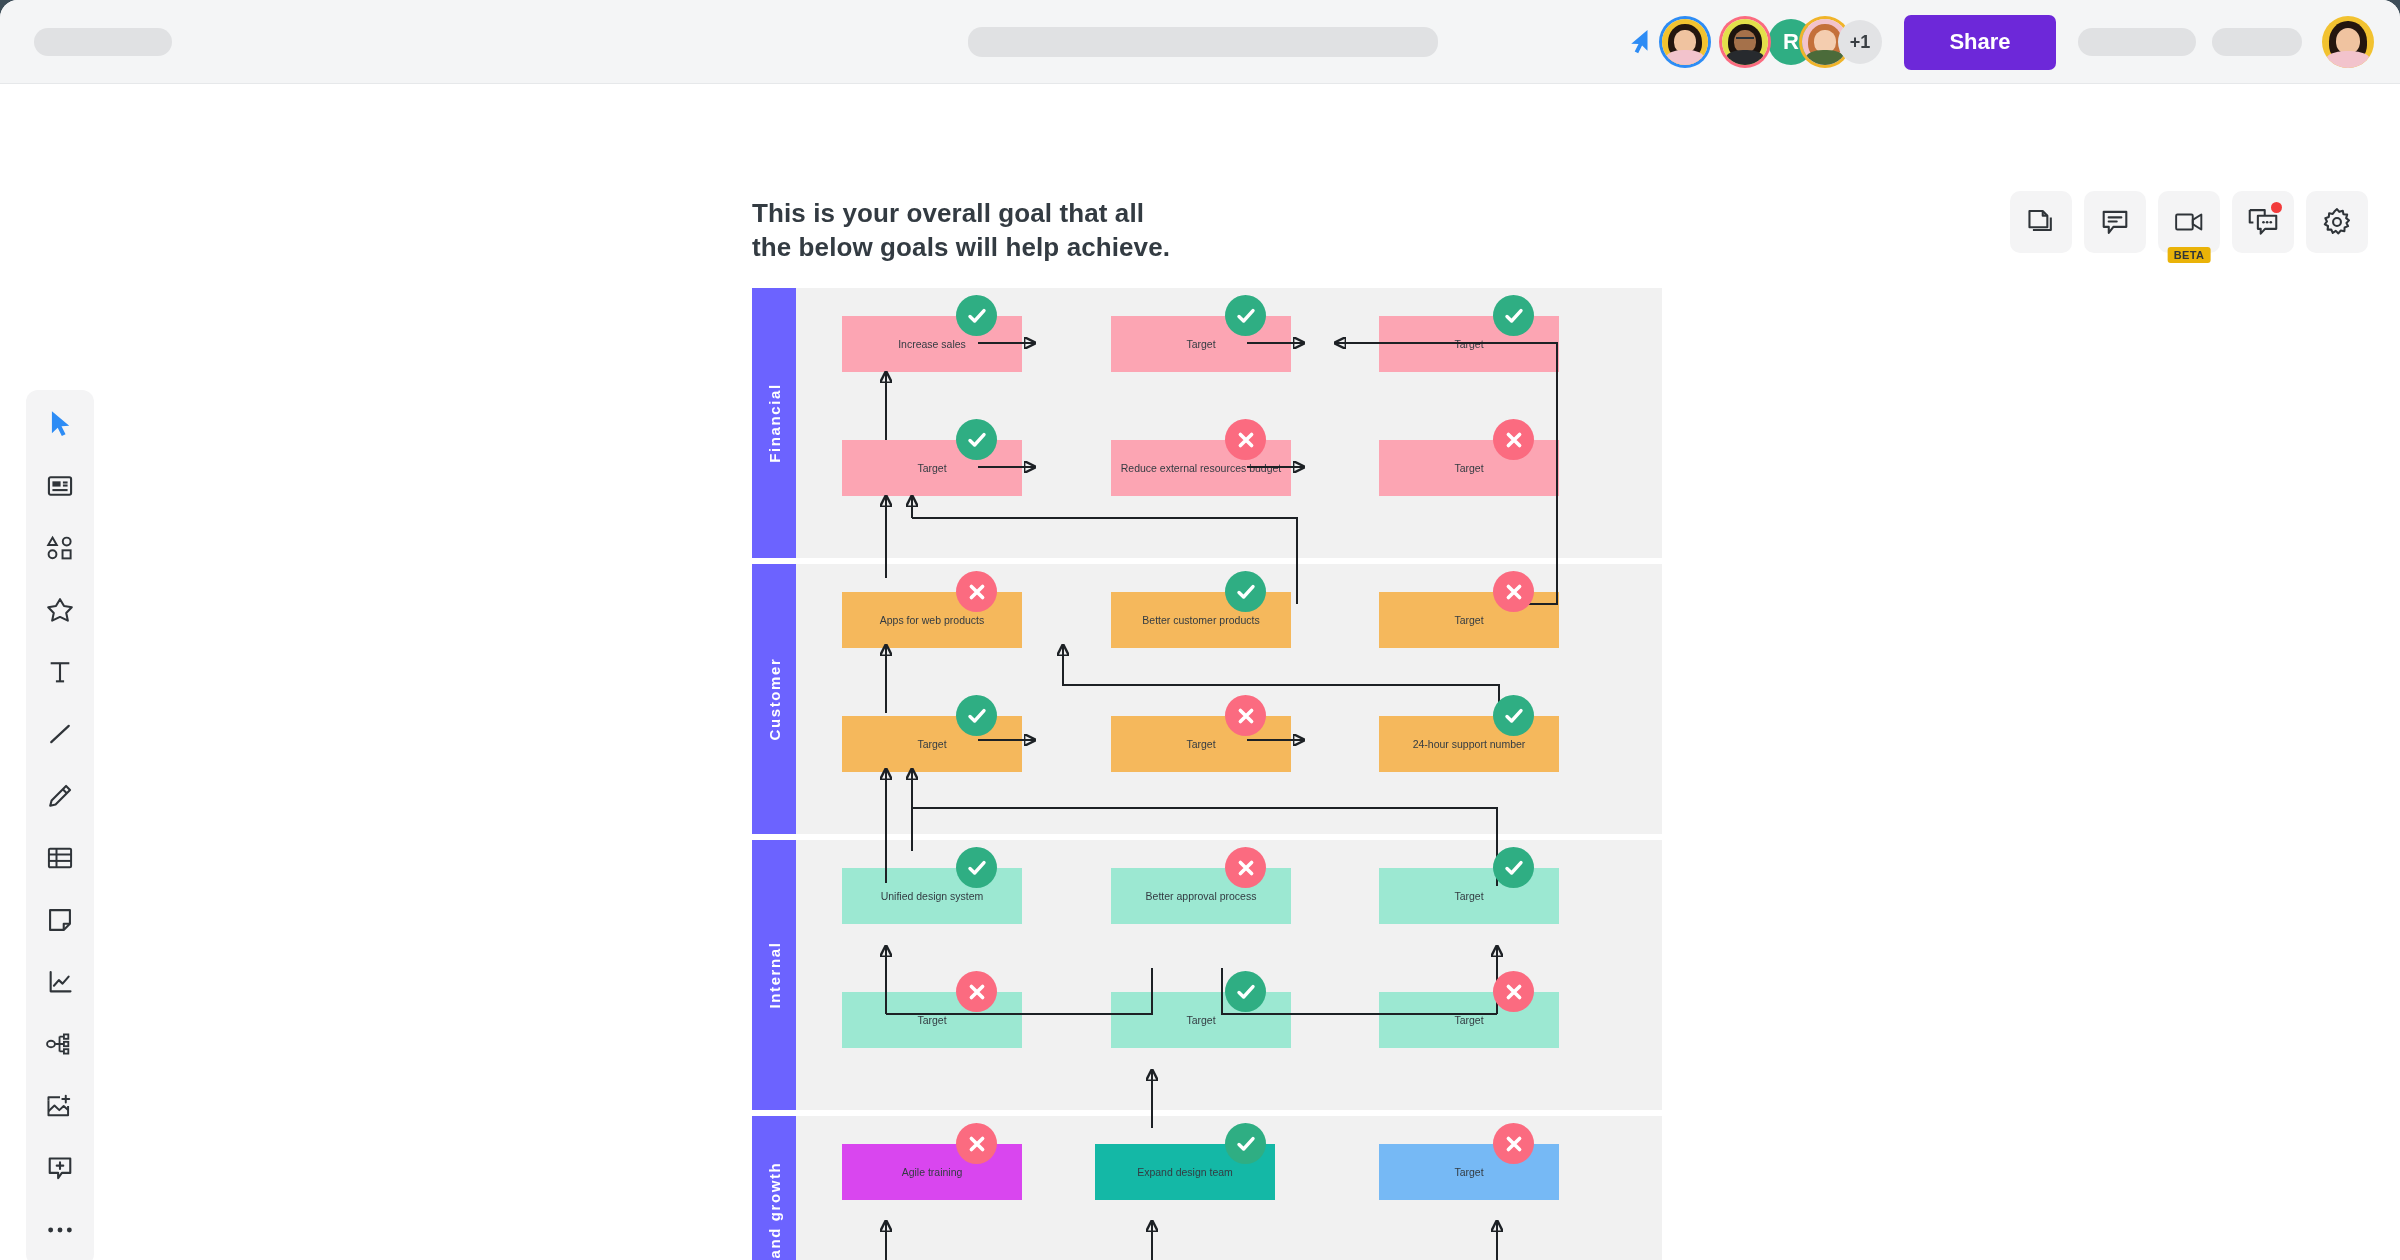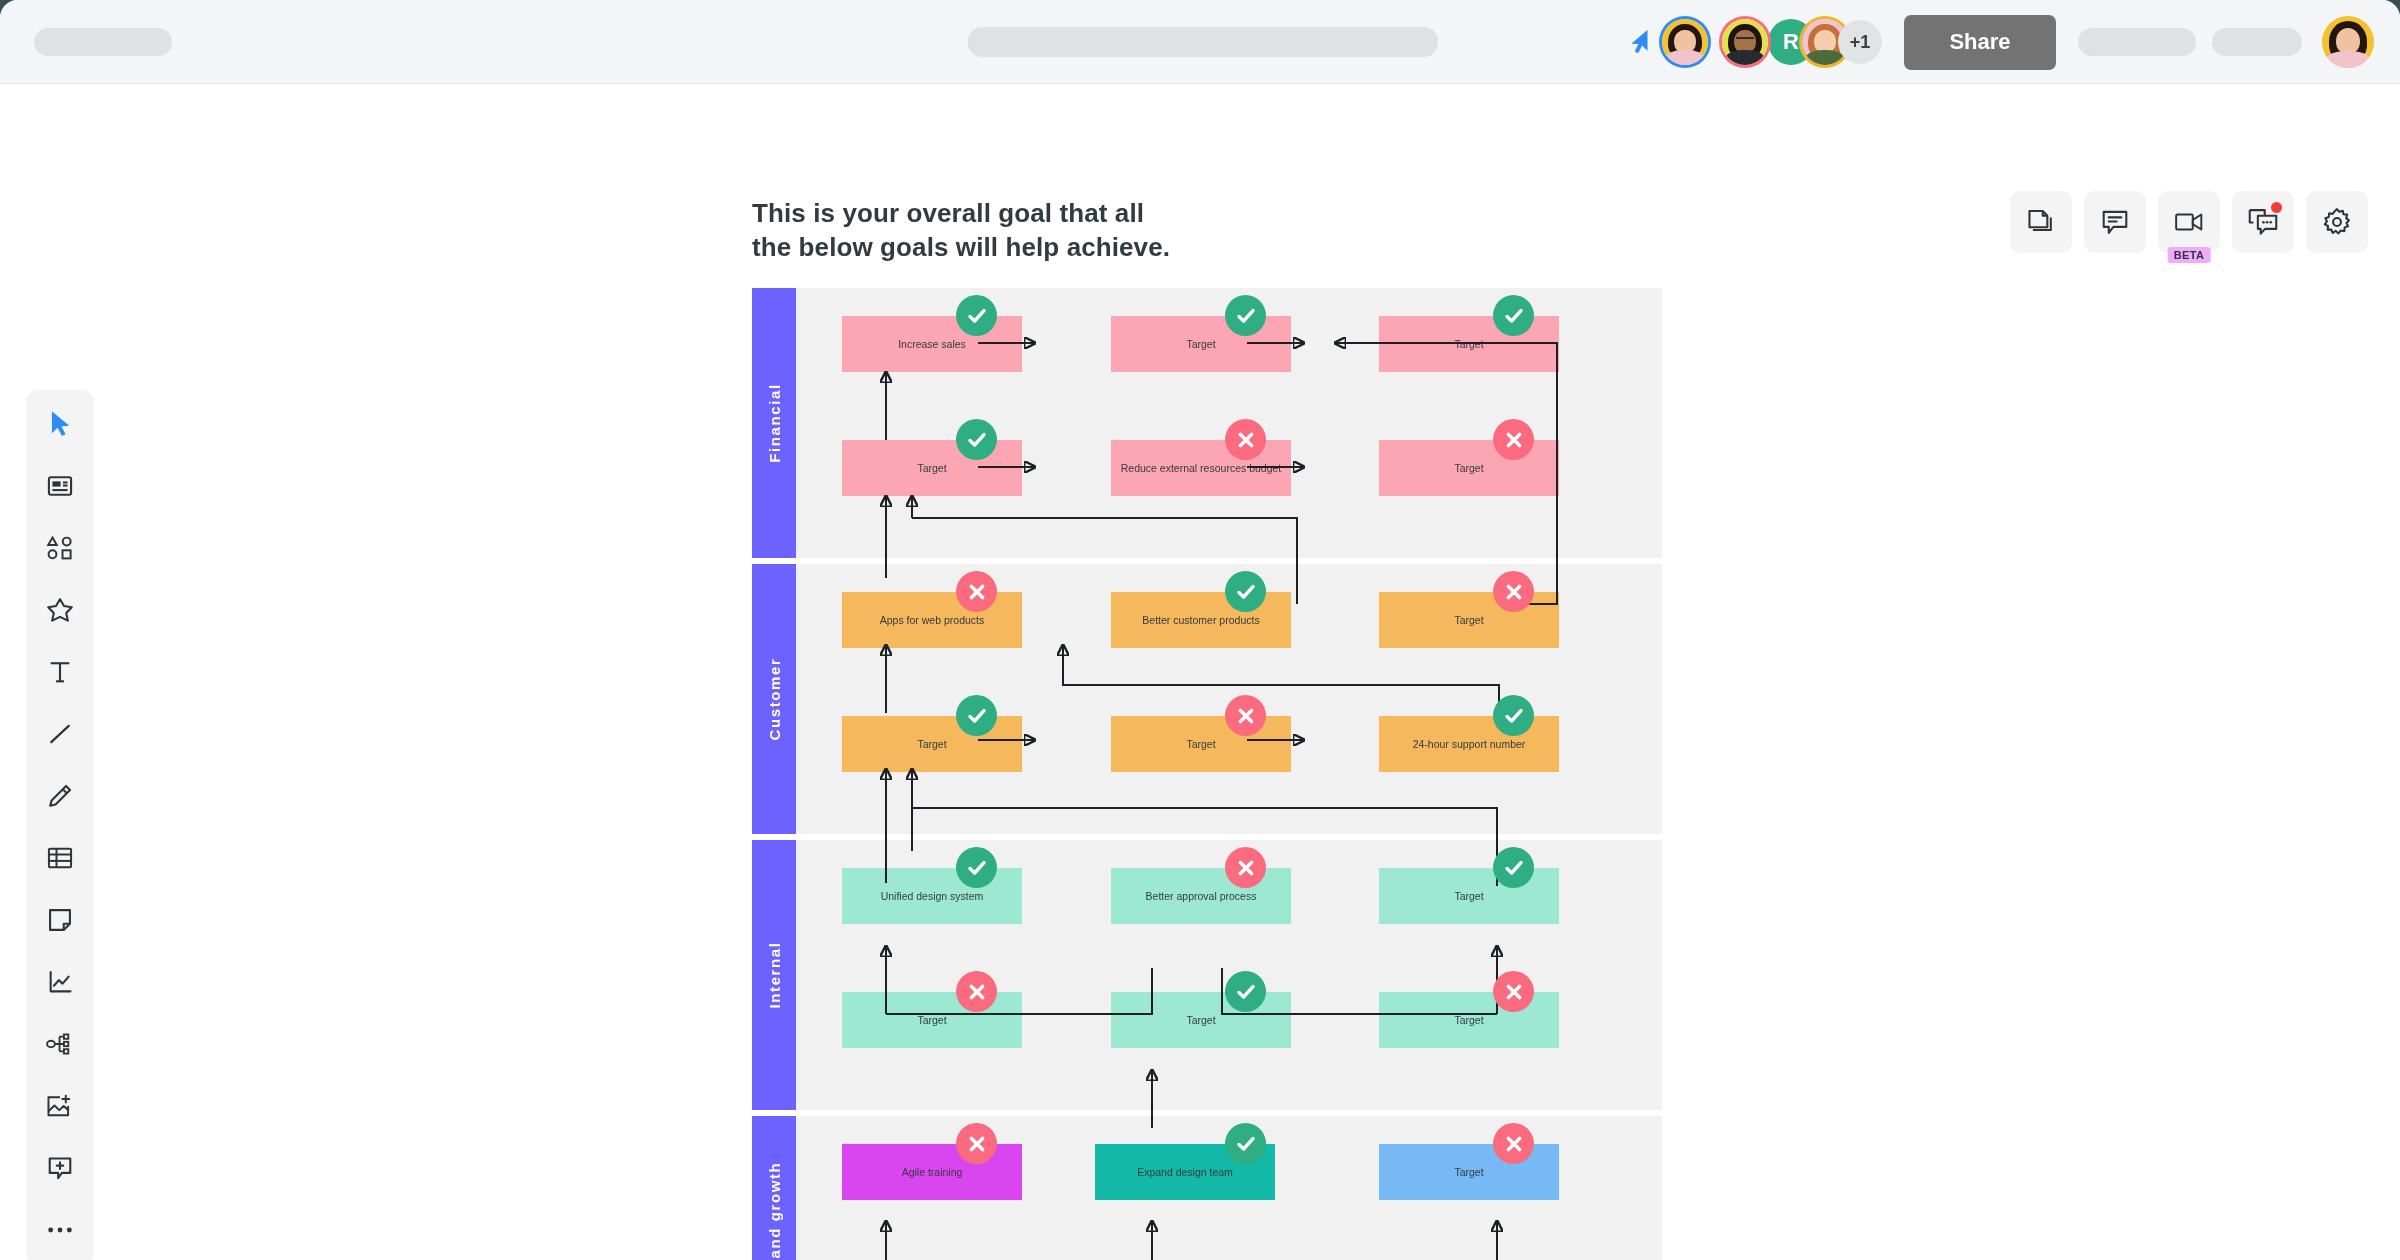--- a/index.html
+++ b/index.html
@@ -83,21 +83,21 @@
   .face .body {
     position: absolute; left: 8%; bottom: -6%; width: 84%; height: 38%;
     border-radius: 44% 44% 0 0;
   }
   .face .glasses {
     position: absolute; left: 30%; top: 40%; width: 40%; height: 9%;
     border-top: 2px solid #27313a;
   }
 
   .share-btn {
-    background: #737373; color: #fff;
+    background: #6d28d9; color: #fff;
     font-size: 22px; font-weight: 700;
     border: none; border-radius: 7px;
     width: 152px; height: 55px;
     margin-left: 22px; margin-right: 22px;
     cursor: pointer; flex: none;
   }
   .hdr-ph2 { width: 118px; margin-right: 16px; }
   .hdr-ph3 { width: 90px; margin-right: 20px; }
   .av-user { width: 52px; height: 52px; border-radius: 50%; overflow: hidden; position: relative; flex: none; }
 
@@ -108,21 +108,21 @@
   }
   .tool-btn {
     width: 62px; height: 62px; border-radius: 10px;
     background: #f4f4f5;
     display: flex; align-items: center; justify-content: center;
     position: relative; cursor: pointer;
   }
   .tool-btn svg { display: block; }
   .beta-tag {
     position: absolute; bottom: -10px; left: 50%; transform: translateX(-50%);
-    background: #f0abfc; color: #2f3439;
+    background: #eab308; color: #2f3439;
     font-size: 11px; font-weight: 700; letter-spacing: .4px;
     padding: 2px 6px; border-radius: 3px;
   }
   .dot-red {
     position: absolute; top: 11px; right: 12px;
     width: 11px; height: 11px; border-radius: 50%; background: #f23b3b;
   }
 
   
   .tools-left {

